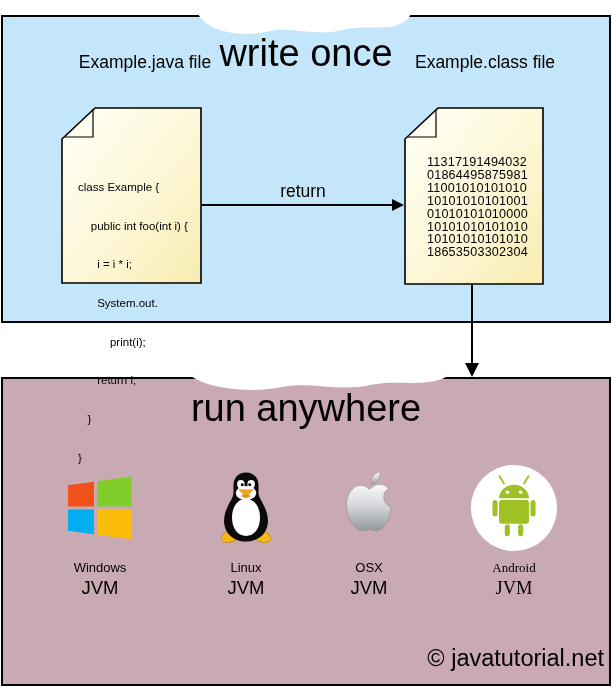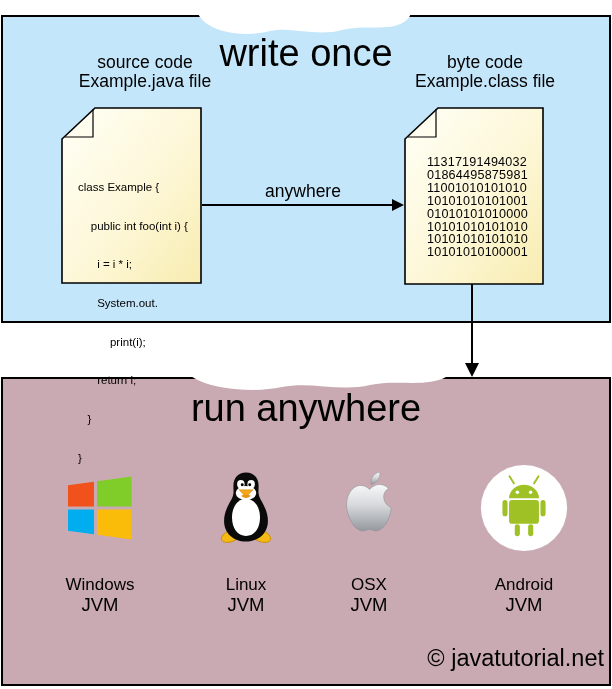--- a/index.html
+++ b/index.html
@@ -32,23 +32,23 @@
   .h-head{position:absolute;left:392px;top:199px;width:0;height:0;
           border-top:6px solid transparent;border-bottom:6px solid transparent;
           border-left:12px solid #000;z-index:1;}
 
   .v-line{position:absolute;left:471px;top:284px;width:2px;height:82px;background:#000;z-index:4;}
   .v-head{position:absolute;left:465px;top:363px;width:0;height:0;
           border-left:7px solid transparent;border-right:7px solid transparent;
           border-top:14px solid #000;z-index:4;}
 
   .platform{position:absolute;top:462px;width:140px;text-align:center;z-index:3;}
-  .p-win{left:30px;} .p-lin{left:176px;} .p-osx{left:299px;} .p-and{left:454px;}
+  .p-win{left:30px;} .p-lin{left:176px;} .p-osx{left:299px;} .p-and{left:444px;font-family:Liberation Serif, serif;}
   .icon-box{height:92px;display:flex;align-items:center;justify-content:center;}
-  .p-name{font-size:17px;line-height:20px;margin-top:21px;}
+  .p-name{font-size:13px;line-height:20px;margin-top:4px;}
   .p-runtime{font-size:18.5px;line-height:20px;}
 
   .copyright{position:absolute;right:8px;top:645px;font-size:23.5px;z-index:3;}
 </style>
 </head>
 <body>
 
 <div class="canvas">
 
   <svg width="0" height="0" style="position:absolute">
@@ -67,60 +67,58 @@
   </svg>
 
   <div class="section blue-box"></div>
 
   <svg class="cloud" style="left:192px;top:0" width="224" height="38" viewBox="0 0 224 38">
     <path d="M10,0 H214 C222,6 221,16 212,22 C196,32 172,24 150,30 C124,37 100,26 78,31 C54,37 30,33 17,25 C4,17 2,6 10,0 Z" fill="#ffffff"></path>
   </svg>
   <div class="title title-write">write once</div>
 
   <div class="file-label src-label">
-    <div>source code</div>
     <div>Example.java file</div>
   </div>
 
   <svg class="file-svg" style="left:61px;top:107px" width="141" height="177" viewBox="0 0 141 177">
     <path d="M34,1 H140 V176 H1 V32 Z" fill="url(#pg)" stroke="#000" stroke-width="1.6"></path>
     <path d="M32,2 V30 H4" fill="none" stroke="#000" stroke-width="1.2"></path>
   </svg>
   <div class="code-block">
     <div>class Example {</div>
     <div>    public int foo(int i) {</div>
     <div>      i = i * i;</div>
     <div>      System.out.</div>
     <div>          print(i);</div>
     <div>      return i;</div>
     <div>   }</div>
     <div>}</div>
   </div>
 
   <div class="file-label byte-label">
-    <div>byte code</div>
     <div>Example.class file</div>
   </div>
 
   <svg class="file-svg" style="left:404px;top:107px" width="140" height="178" viewBox="0 0 140 178">
     <path d="M34,1 H139 V177 H1 V32 Z" fill="url(#pg)" stroke="#000" stroke-width="1.6"></path>
     <path d="M32,2 V30 H4" fill="none" stroke="#000" stroke-width="1.2"></path>
   </svg>
   <div class="binary-block">
     <div>11317191494032</div>
     <div>01864495875981</div>
     <div>11001010101010</div>
     <div>10101010101001</div>
     <div>01010101010000</div>
     <div>10101010101010</div>
     <div>10101010101010</div>
-    <div>10101010100001</div>
-  </div>
-
-  <div class="compile-label">anywhere</div>
+    <div>18653503302304</div>
+  </div>
+
+  <div class="compile-label">return</div>
   <div class="h-line"></div>
   <div class="h-head"></div>
 
   <div class="v-line"></div>
   <div class="v-head"></div>
 
   <div class="section mauve-box"></div>
 
   <svg class="cloud" style="left:174px;top:351px" width="288" height="46" viewBox="0 0 288 46">
     <path d="M12,1 H276 C286,8 284,20 272,26 C252,37 222,28 196,34 C166,41 136,30 108,36 C80,42 44,38 26,30 C6,22 2,8 12,1 Z" fill="#ffffff"></path>

